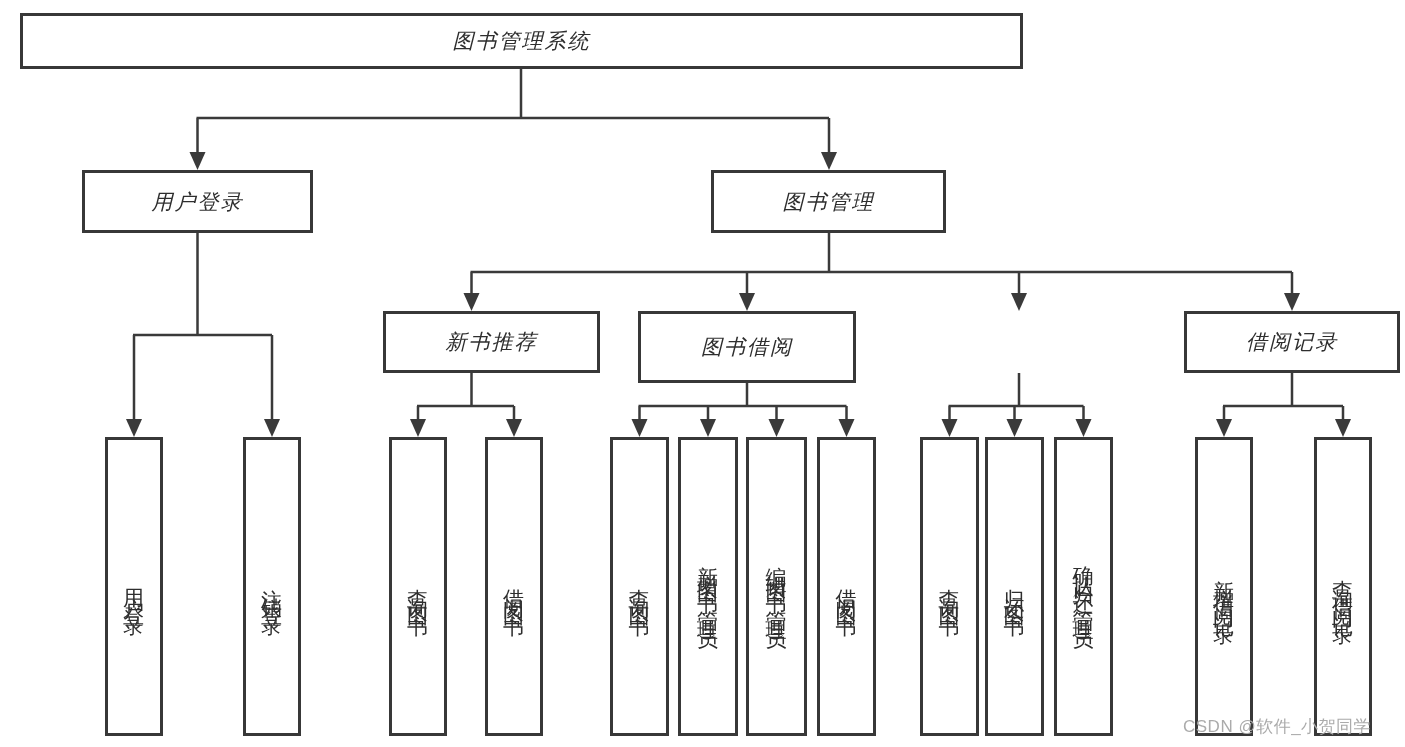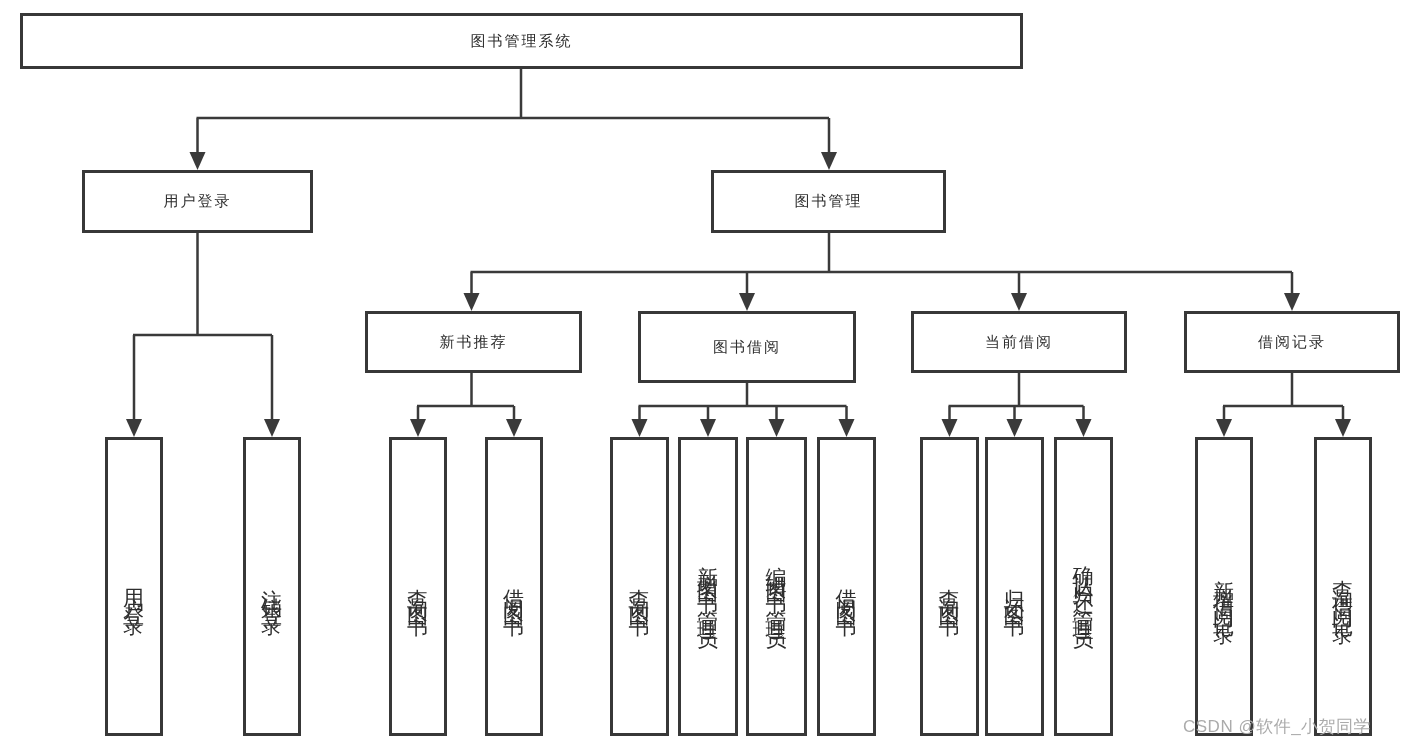--- a/index.html
+++ b/index.html
@@ -26,22 +26,23 @@
     box-sizing: border-box;
     border: 3px solid #383838;
     background: #ffffff;
     display: flex;
     align-items: center;
     justify-content: center;
     color: #2e2e2e;
     z-index: 2;
   }
   .node.h {
-    font-size: 15px;
+    font-size: 21px;
     letter-spacing: 2px;
+    font-style: italic;
   }
   .node.v {
     font-size: 21px;
     writing-mode: vertical-rl;
     letter-spacing: 9px;
     line-height: 1;
     padding-top: 6px;
   }
   .watermark {
     position: absolute;
@@ -91,23 +92,22 @@
       <polygon points="1216,419 1232,419 1224,437"></polygon>
       <polygon points="1335,419 1351,419 1343,437"></polygon>
     </g>
   </svg>
 
   <div class="node h" style="left:20px; top:13px; width:1003px; height:56px;">图书管理系统</div>
 
   <div class="node h" style="left:82px; top:170px; width:231px; height:63px;">用户登录</div>
   <div class="node h" style="left:711px; top:170px; width:235px; height:63px;">图书管理</div>
 
-  <div class="node h" style="left:365px; top:311px; width:217px; height:62px;">新书推荐</div>
+  <div class="node h" style="left:383px; top:311px; width:217px; height:62px;">新书推荐</div>
   <div class="node h" style="left:638px; top:311px; width:218px; height:72px;">图书借阅</div>
-  <div class="node h" style="left:911px; top:311px; width:216px; height:62px;">当前借阅</div>
   <div class="node h" style="left:1184px; top:311px; width:216px; height:62px;">借阅记录</div>
 
   <div class="node v" style="left:105px; top:437px; width:58px; height:299px;">用户登录</div>
   <div class="node v" style="left:243px; top:437px; width:58px; height:299px;">注销登录</div>
 
   <div class="node v" style="left:389px; top:437px; width:58px; height:299px;">查询图书</div>
   <div class="node v" style="left:485px; top:437px; width:58px; height:299px;">借阅图书</div>
 
   <div class="node v" style="left:610px; top:437px; width:59px; height:299px;">查询图书</div>
   <div class="node v" style="left:678px; top:437px; width:60px; height:299px;">新增图书（管理员）</div>

